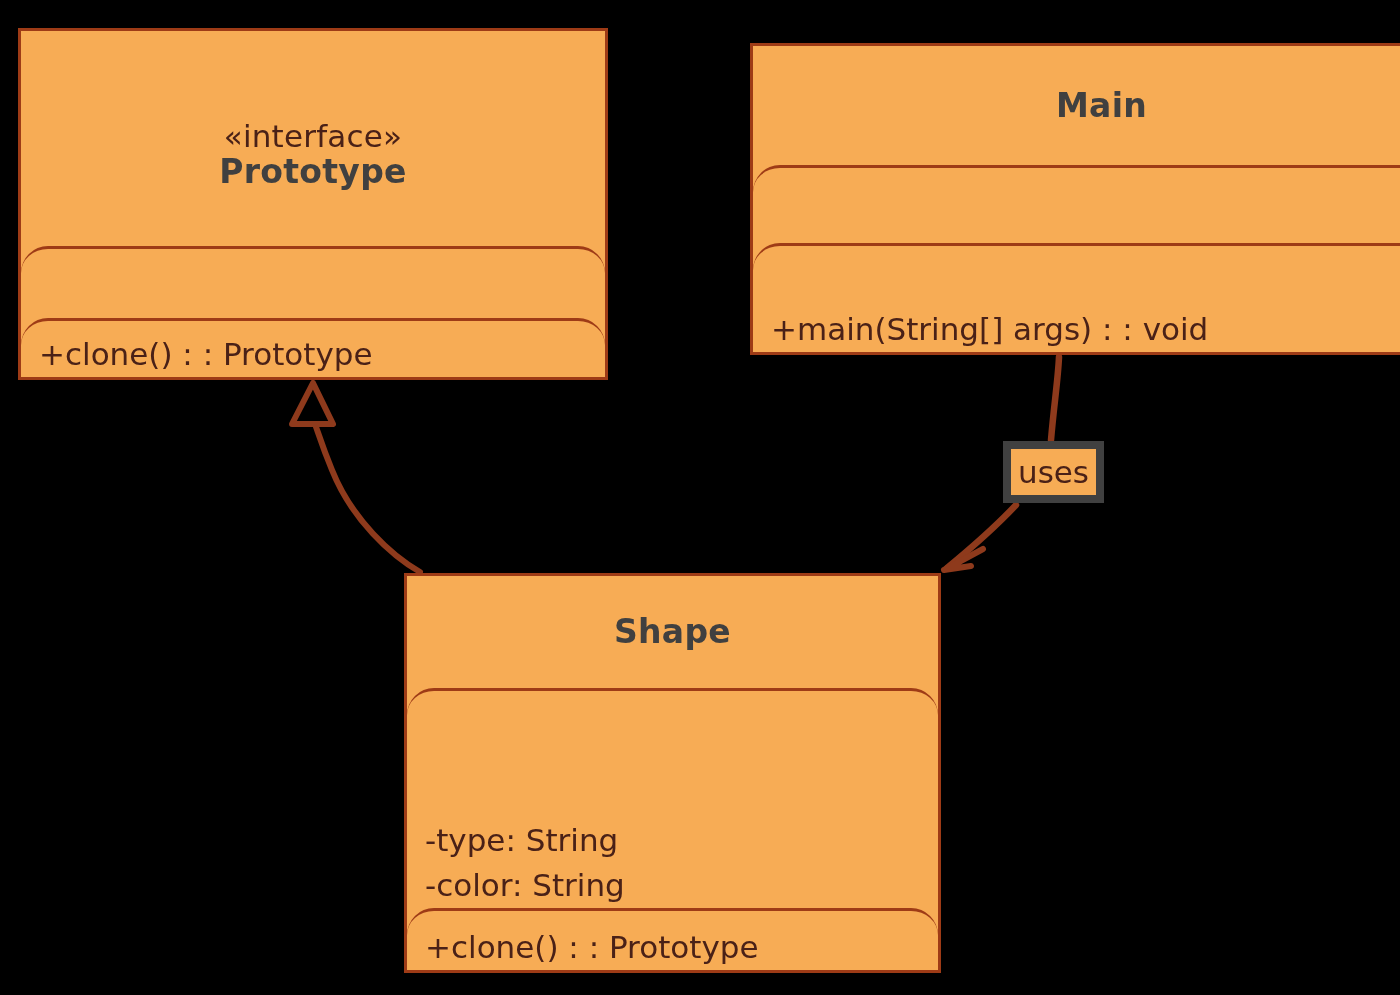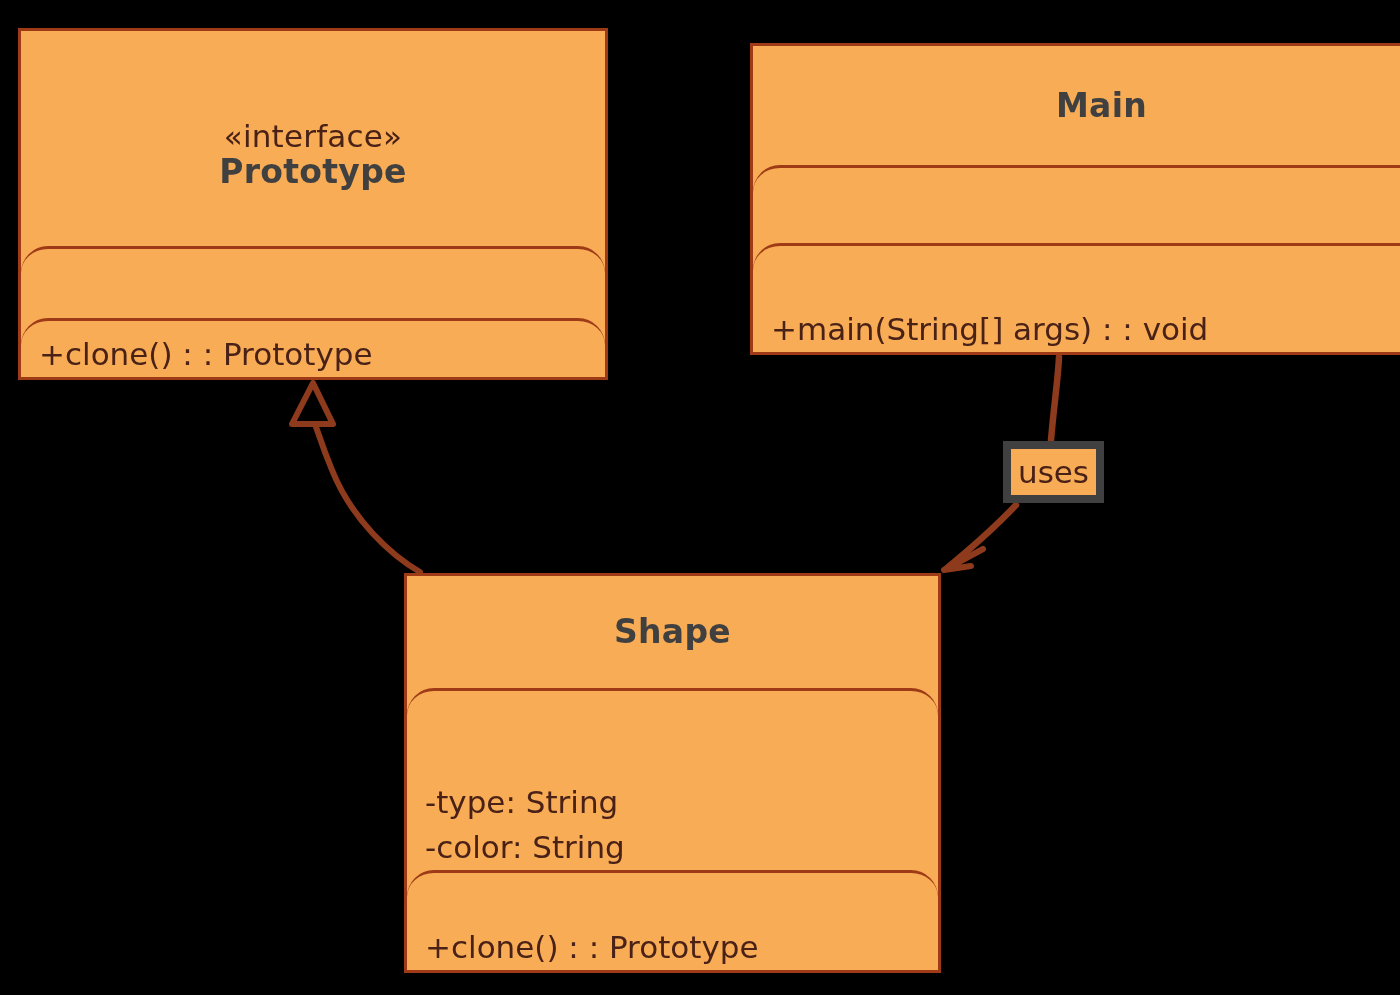--- a/index.html
+++ b/index.html
@@ -72,21 +72,21 @@
   #class-prototype .c-attrs { height: 72px; }
   #class-prototype .c-ops   { flex: 1 1 auto; }
 
   #class-main { left: 750px; top: 43px; width: 703px; height: 312px; }
   #class-main .c-title { height: 119px; }
   #class-main .c-attrs { height: 78px; }
   #class-main .c-ops   { flex: 1 1 auto; }
 
   #class-shape { left: 404px; top: 573px; width: 537px; height: 400px; }
   #class-shape .c-title { height: 112px; }
-  #class-shape .c-attrs { height: 182px; }
+  #class-shape .c-attrs { height: 220px; }
   #class-shape .c-ops   { flex: 1 1 auto; }
 
   
   .edge-label {
     position: absolute;
     box-sizing: border-box;
     background: #F7AC55;
     border: 8px solid #404040;
     color: #4A2117;
     font-size: 31px;

